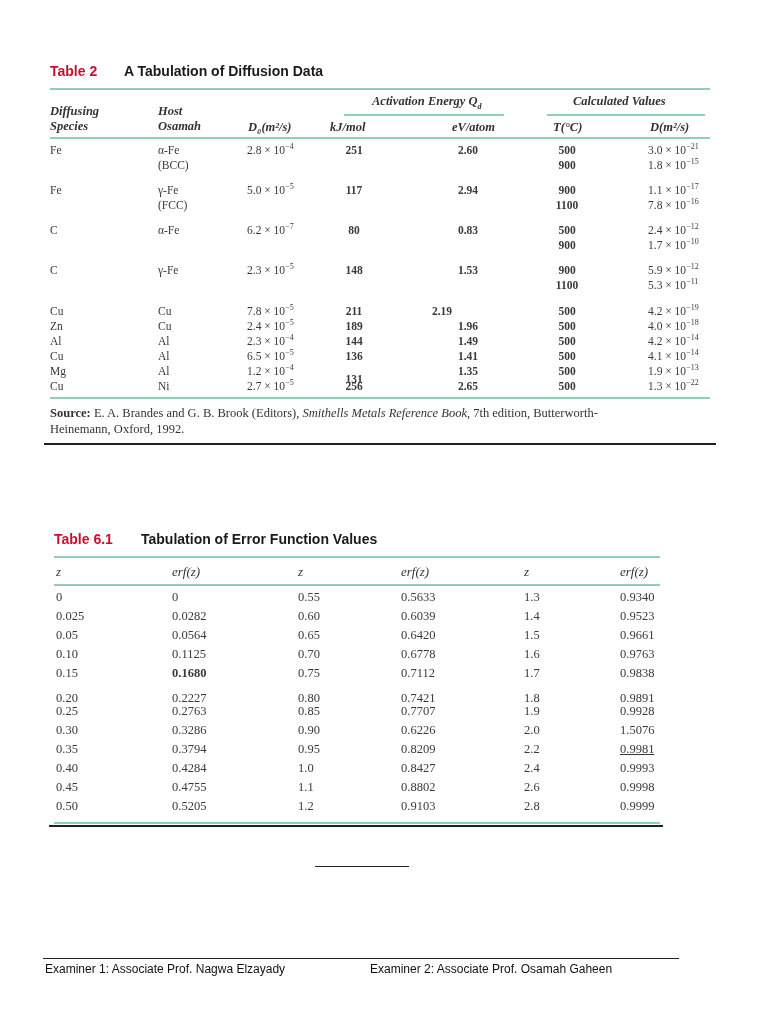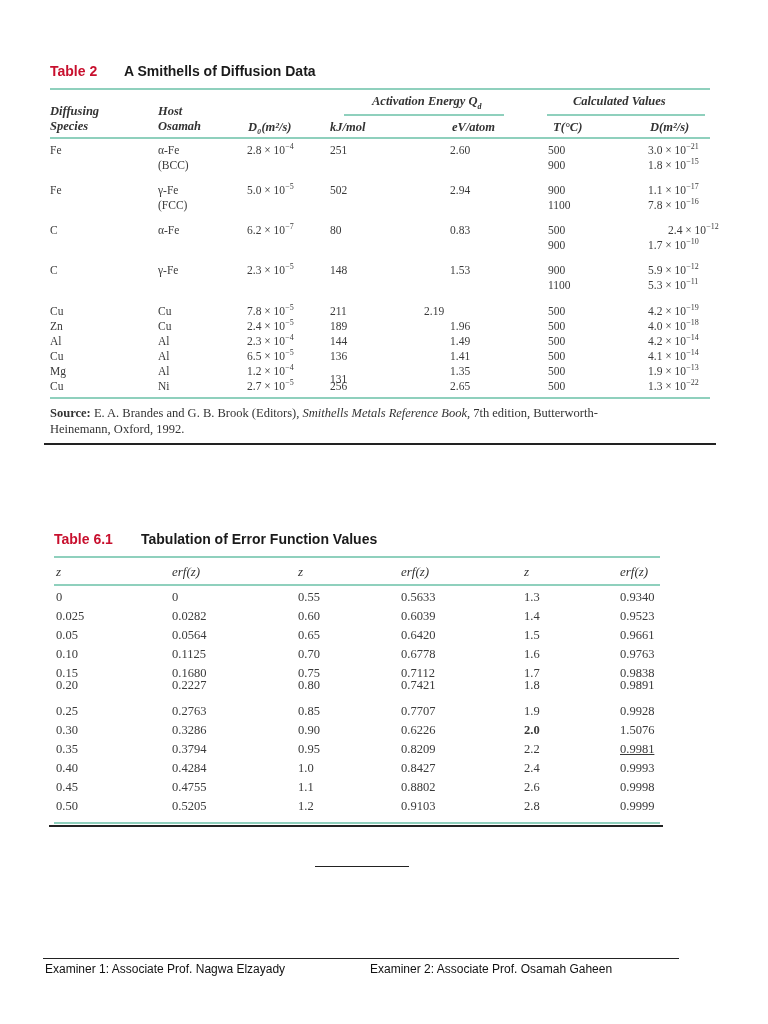--- a/index.html
+++ b/index.html
@@ -4,33 +4,33 @@
 <style>
   html, body { margin: 0; padding: 0; background: #ffffff; }
   body { width: 768px; height: 1024px; position: relative; overflow: hidden;
          font-family: "Liberation Serif", "DejaVu Serif", serif; color: #333; }
   .abs { position: absolute; }
   .tbl-label { font-family: "Liberation Sans", "DejaVu Sans", sans-serif; font-weight: bold; color: #c8102e; }
   .tbl-title { font-family: "Liberation Sans", "DejaVu Sans", sans-serif; font-weight: bold; color: #1a1a1a; }
   .teal { background: #8fd0bd; height: 2px; }
   .hdr { font-style: italic; font-weight: bold; color: #333; font-size: 12.5px; }
   .cell { font-size: 11.5px; color: #3a3a3a; white-space: nowrap; }
-  .r { text-align: left; }
+  .r { text-align: center; font-weight: bold; }
   sup { font-size: 8px; vertical-align: 5px; line-height: 0; }
   sub { font-size: 8px; line-height: 0; }
   .erf { font-size: 12.5px; color: #3a3a3a; }
   .erfh { font-style: italic; font-size: 13px; color: #333; }
   .footer { font-family: "Liberation Sans", "DejaVu Sans", sans-serif; font-size: 12px; color: #111; }
   .rule { background: #222; }
 </style>
 </head>
 <body>
 
 <div class="abs tbl-label" style="left:50px; top:63px; font-size:14px;">Table 2</div>
-<div class="abs tbl-title" style="left:124px; top:63px; font-size:14px;">A Smithells of Diffusion Data</div>
+<div class="abs tbl-title" style="left:124px; top:63px; font-size:14px;">A Tabulation of Diffusion Data</div>
 <div class="abs teal" style="left:50px; top:88px; width:660px;"></div>
 
 <div class="abs hdr" style="left:50px; top:104px;">Diffusing</div>
 <div class="abs hdr" style="left:50px; top:119px;">Species</div>
 <div class="abs hdr" style="left:158px; top:104px;">Host</div>
 <div class="abs hdr" style="left:158px; top:119px;">Osamah</div>
 <div class="abs hdr" style="left:248px; top:120px;">D₀(m²/s)</div>
 
 <div class="abs hdr" style="left:372px; top:94px;"><span>Activation Energy Q</span><sub>d</sub></div>
 <div class="abs teal" style="left:344px; top:114px; width:160px; height:1.5px;"></div>
@@ -54,36 +54,36 @@
   <div class="abs cell" style="left:648px; top:144px;"><span>3.0 × 10</span><sup>−21</sup></div>
   <div class="abs cell r" style="left:548px; width:38px; top:159px;">900</div>
   <div class="abs cell" style="left:648px; top:159px;"><span>1.8 × 10</span><sup>−15</sup></div>
 </div>
 
 <div>
   <div class="abs cell" style="left:50px; top:184px;">Fe</div>
   <div class="abs cell" style="left:158px; top:184px;">γ-Fe</div>
   <div class="abs cell" style="left:158px; top:199px;">(FCC)</div>
   <div class="abs cell" style="left:247px; top:184px;"><span>5.0 × 10</span><sup>−5</sup></div>
-  <div class="abs cell r" style="left:330px; width:48px; top:184px;">502</div>
+  <div class="abs cell r" style="left:330px; width:48px; top:184px;">117</div>
   <div class="abs cell r" style="left:450px; width:36px; top:184px;">2.94</div>
   <div class="abs cell r" style="left:548px; width:38px; top:184px;">900</div>
   <div class="abs cell" style="left:648px; top:184px;"><span>1.1 × 10</span><sup>−17</sup></div>
   <div class="abs cell r" style="left:548px; width:38px; top:199px;">1100</div>
   <div class="abs cell" style="left:648px; top:199px;"><span>7.8 × 10</span><sup>−16</sup></div>
 </div>
 
 <div>
   <div class="abs cell" style="left:50px; top:224px;">C</div>
   <div class="abs cell" style="left:158px; top:224px;">α-Fe</div>
   <div class="abs cell" style="left:247px; top:224px;"><span>6.2 × 10</span><sup>−7</sup></div>
   <div class="abs cell r" style="left:330px; width:48px; top:224px;">80</div>
   <div class="abs cell r" style="left:450px; width:36px; top:224px;">0.83</div>
   <div class="abs cell r" style="left:548px; width:38px; top:224px;">500</div>
-  <div class="abs cell" style="left:648px; top:224px;margin-left:20px;"><span>2.4 × 10</span><sup>−12</sup></div>
+  <div class="abs cell" style="left:648px; top:224px;"><span>2.4 × 10</span><sup>−12</sup></div>
   <div class="abs cell r" style="left:548px; width:38px; top:239px;">900</div>
   <div class="abs cell" style="left:648px; top:239px;"><span>1.7 × 10</span><sup>−10</sup></div>
 </div>
 
 <div>
   <div class="abs cell" style="left:50px; top:264px;">C</div>
   <div class="abs cell" style="left:158px; top:264px;">γ-Fe</div>
   <div class="abs cell" style="left:247px; top:264px;"><span>2.3 × 10</span><sup>−5</sup></div>
   <div class="abs cell r" style="left:330px; width:48px; top:264px;">148</div>
   <div class="abs cell r" style="left:450px; width:36px; top:264px;">1.53</div>
@@ -198,48 +198,48 @@
     <div class="abs" style="left: 0px; top: 57px; width: 606px; height: 19px;">
       <div class="abs erf" style="left: 2px; top: 0px;">0.10</div>
       <div class="abs erf" style="left: 118px; top: 0px;">0.1125</div>
       <div class="abs erf" style="left: 244px; top: 0px;">0.70</div>
       <div class="abs erf" style="left: 347px; top: 0px;">0.6778</div>
       <div class="abs erf" style="left: 470px; top: 0px;">1.6</div>
       <div class="abs erf" style="left: 566px; top: 0px;">0.9763</div>
     </div>
     <div class="abs" style="left: 0px; top: 76px; width: 606px; height: 19px;">
       <div class="abs erf" style="left: 2px; top: 0px;">0.15</div>
-      <div class="abs erf" style="left: 118px; top: 0px;">0.1680</div>
+      <div class="abs erf" style="left: 118px; top: 0px; font-weight: bold;">0.1680</div>
       <div class="abs erf" style="left: 244px; top: 0px;">0.75</div>
       <div class="abs erf" style="left: 347px; top: 0px;">0.7112</div>
       <div class="abs erf" style="left: 470px; top: 0px;">1.7</div>
       <div class="abs erf" style="left: 566px; top: 0px;">0.9838</div>
     </div>
-    <div class="abs" style="left: 0px; top: 88px; width: 606px; height: 19px; text-decoration: underline;">
+    <div class="abs" style="left: 0px; top: 101px; width: 606px; height: 19px; text-decoration: underline;">
       <div class="abs erf" style="left: 2px; top: 0px;">0.20</div>
       <div class="abs erf" style="left: 118px; top: 0px;">0.2227</div>
       <div class="abs erf" style="left: 244px; top: 0px;">0.80</div>
       <div class="abs erf" style="left: 347px; top: 0px;">0.7421</div>
       <div class="abs erf" style="left: 470px; top: 0px;">1.8</div>
       <div class="abs erf" style="left: 566px; top: 0px;">0.9891</div>
     </div>
     <div class="abs" style="left: 0px; top: 114px; width: 606px; height: 19px;">
       <div class="abs erf" style="left: 2px; top: 0px;">0.25</div>
       <div class="abs erf" style="left: 118px; top: 0px;">0.2763</div>
       <div class="abs erf" style="left: 244px; top: 0px;">0.85</div>
       <div class="abs erf" style="left: 347px; top: 0px;">0.7707</div>
       <div class="abs erf" style="left: 470px; top: 0px;">1.9</div>
       <div class="abs erf" style="left: 566px; top: 0px;">0.9928</div>
     </div>
     <div class="abs" style="left: 0px; top: 133px; width: 606px; height: 19px;">
       <div class="abs erf" style="left: 2px; top: 0px;">0.30</div>
       <div class="abs erf" style="left: 118px; top: 0px;">0.3286</div>
       <div class="abs erf" style="left: 244px; top: 0px;">0.90</div>
       <div class="abs erf" style="left: 347px; top: 0px;">0.6226</div>
-      <div class="abs erf" style="left: 470px; top: 0px; font-weight: bold;">2.0</div>
+      <div class="abs erf" style="left: 470px; top: 0px;">2.0</div>
       <div class="abs erf" style="left: 566px; top: 0px;">1.5076</div>
     </div>
     <div class="abs" style="left: 0px; top: 152px; width: 606px; height: 19px;">
       <div class="abs erf" style="left: 2px; top: 0px;">0.35</div>
       <div class="abs erf" style="left: 118px; top: 0px;">0.3794</div>
       <div class="abs erf" style="left: 244px; top: 0px;">0.95</div>
       <div class="abs erf" style="left: 347px; top: 0px;">0.8209</div>
       <div class="abs erf" style="left: 470px; top: 0px;">2.2</div>
       <div class="abs erf" style="left: 566px; top: 0px; text-decoration: underline;">0.9981</div>
     </div>

